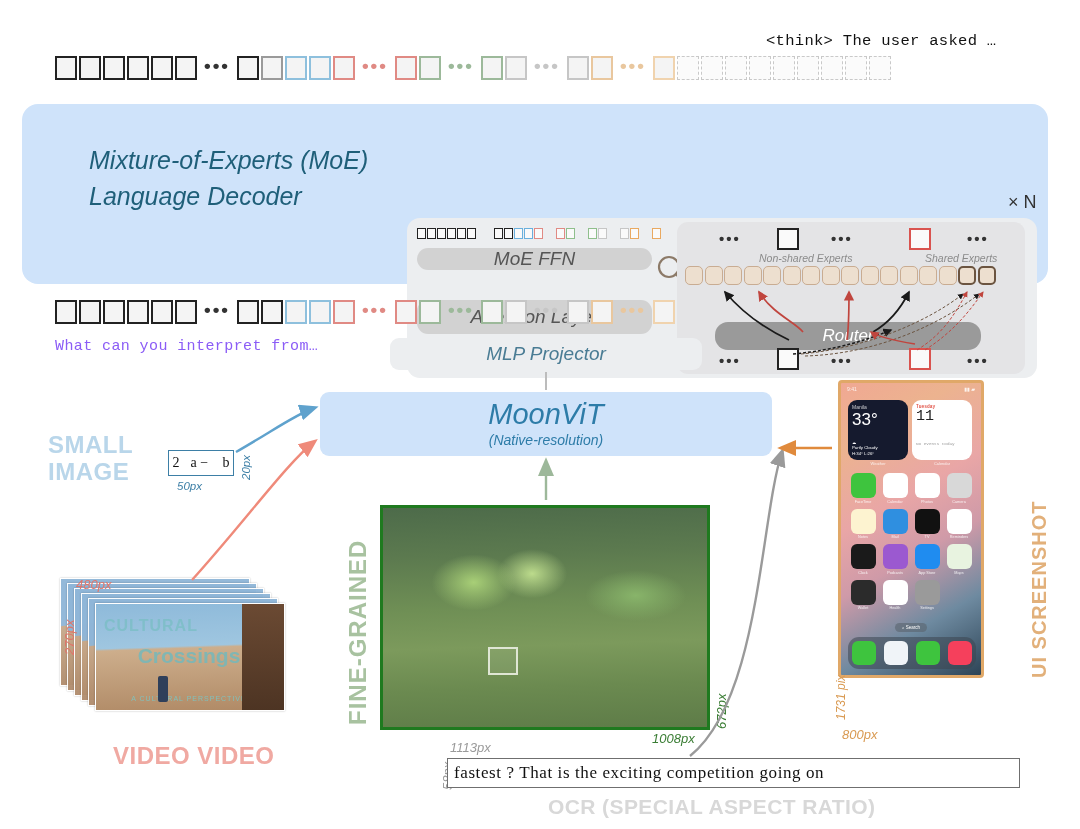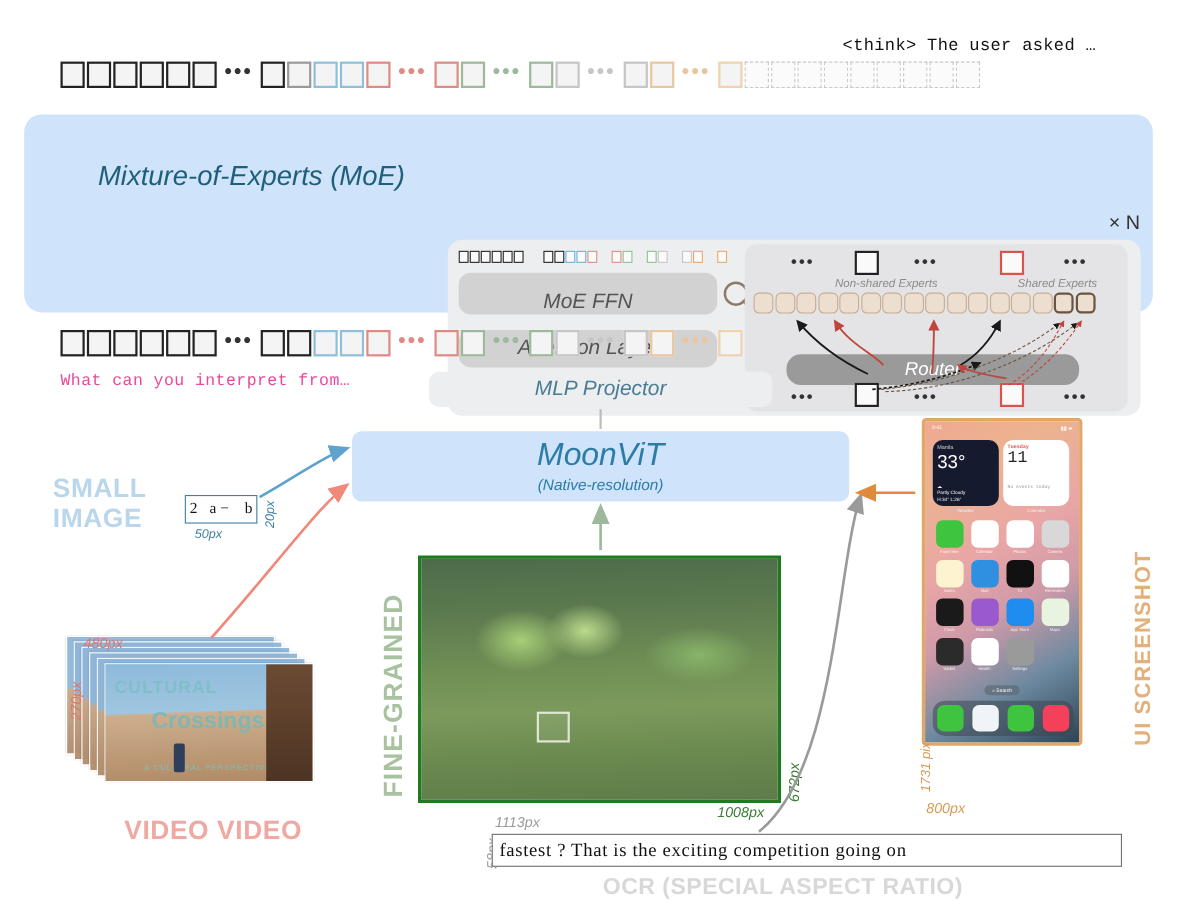--- a/index.html
+++ b/index.html
@@ -33,21 +33,21 @@
   
   .thinktext {
     position:absolute;
     font-family:"Liberation Mono", monospace;
     font-size:15.5px; color:#111; letter-spacing:0.3px;
     white-space:nowrap;
   }
   .prompttext {
     position:absolute;
     font-family:"Liberation Mono", monospace;
-    font-size:15px; color:#ec4899; letter-spacing:0.4px;
+    font-size:15px; color:#8b5cf6; letter-spacing:0.4px;
     white-space:nowrap;
   }
 
   
   #moe-panel {
     position:absolute; left:22px; top:104px;
     width:1026px; height:180px;
     background:#cfe3fa; border-radius:16px;
   }
   #moe-title {
@@ -277,20 +277,21 @@
     <div class="tok dashed"></div>
     <div class="tok dashed"></div>
   </div>
 
   <div class="thinktext" style="left:766px;top:32px;">&lt;think&gt; The user asked …</div>
 
   <div id="moe-panel">
 
     <div id="moe-title" style="left:35px;top:38px;margin-left:32px;">
       <div>Mixture-of-Experts (MoE)</div>
+      <div>Language Decoder</div>
     </div>
 
     <div id="moe-inner">
 
       <div class="tokrow" style="position:absolute;left:10px;top:10px;">
         <div class="mini"></div>
         <div class="mini"></div>
         <div class="mini"></div>
         <div class="mini"></div>
         <div class="mini"></div>
@@ -307,21 +308,21 @@
         <div style="width:12px"></div>
         <div class="mini" style="border-color:#8fbf8c"></div>
         <div class="mini" style="border-color:#c6c6c6"></div>
         <div style="width:12px"></div>
         <div class="mini" style="border-color:#c6c6c6"></div>
         <div class="mini" style="border-color:#e9a961"></div>
         <div style="width:12px"></div>
         <div class="mini" style="border-color:#e9a961"></div>
       </div>
 
-      <div class="blockbar" style="left:10px;top:30px;width:235px;height:38px;align-items:flex-end;">
+      <div class="blockbar" style="left:10px;top:30px;width:235px;height:22px;">
         <span>MoE FFN</span>
       </div>
       <div class="blockbar" style="left:10px;top:82px;width:235px;height:34px;">
         <span>Attention Layer</span>
       </div>
 
       <div class="tokrow" style="position:absolute;left:10px;top:138px;">
         <div class="mini"></div>
         <div class="mini"></div>
         <div class="mini"></div>

